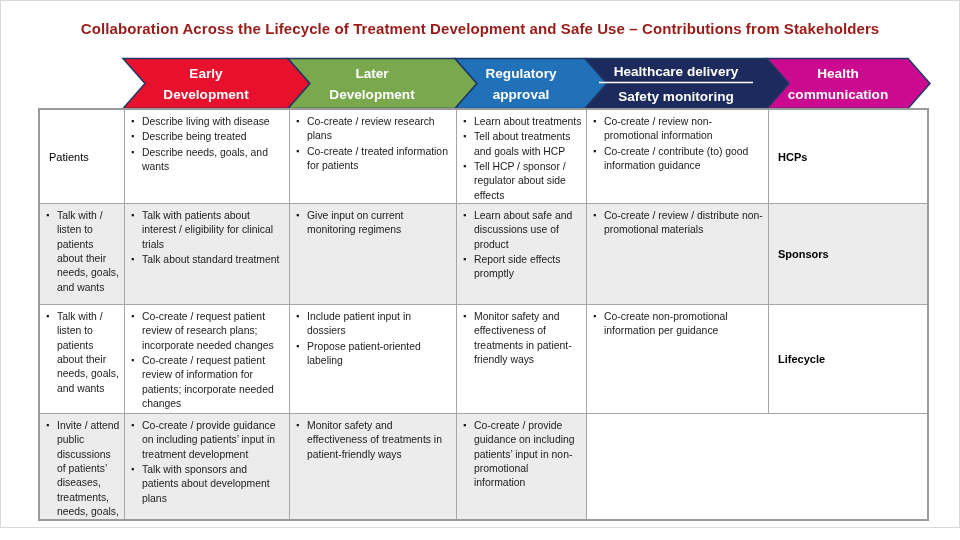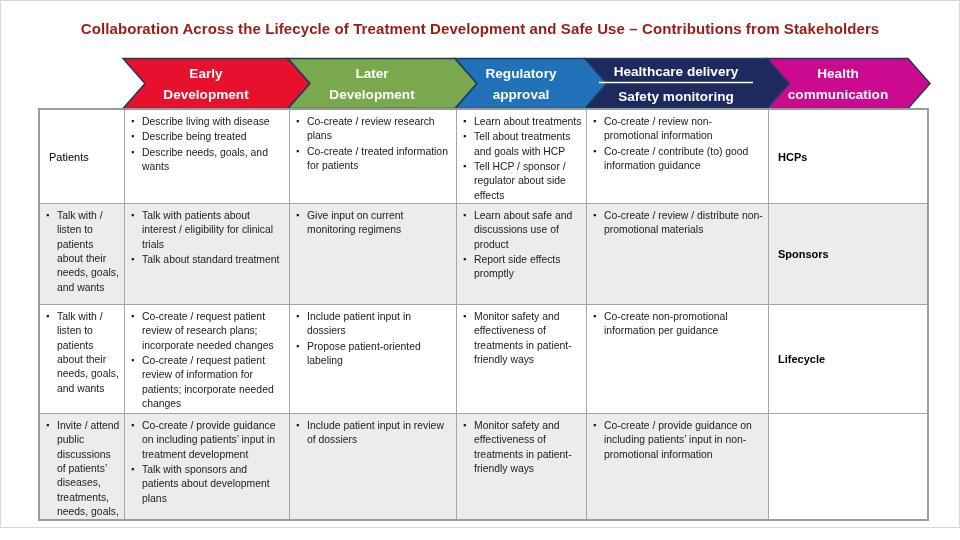--- a/index.html
+++ b/index.html
@@ -186,25 +186,20 @@
         </ul>
       </div>
     <div class="cell content-cell">
         <ul>
           <li>Co-create / provide guidance on including patients’ input in treatment development</li>
           <li>Talk with sponsors and patients about development plans</li>
         </ul>
       </div>
     <div class="cell content-cell">
         <ul>
-          <li>Include patient input in review of dossiers</li>
-        </ul>
-      </div>
-    <div class="cell content-cell">
-        <ul>
           <li>Monitor safety and effectiveness of treatments in patient-friendly ways</li>
         </ul>
       </div>
     <div class="cell content-cell">
         <ul>
           <li>Co-create / provide guidance on including patients’ input in non-promotional information</li>
         </ul>
       </div>
 
   </div>

